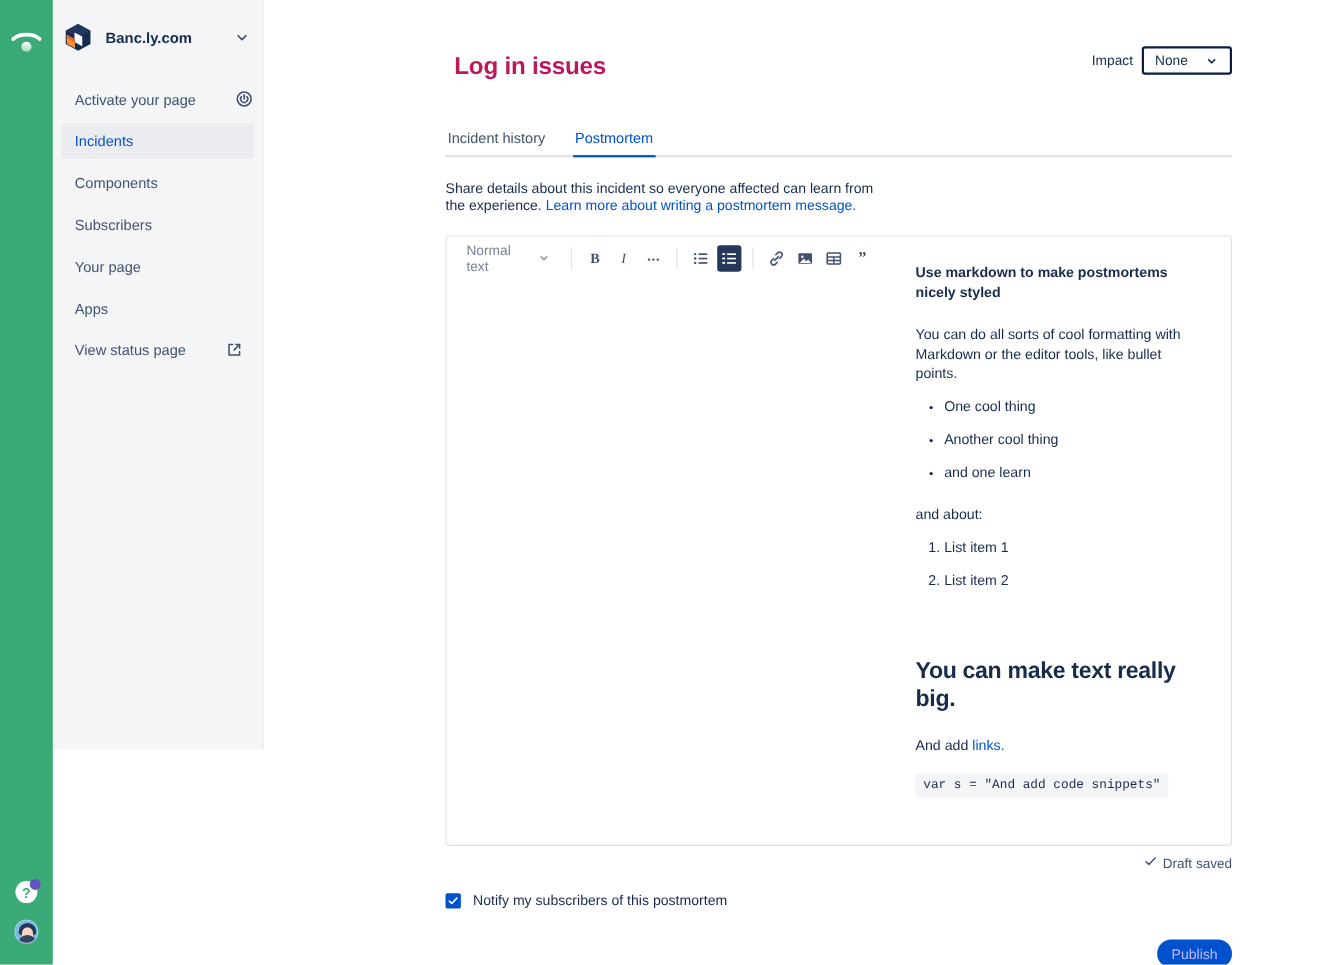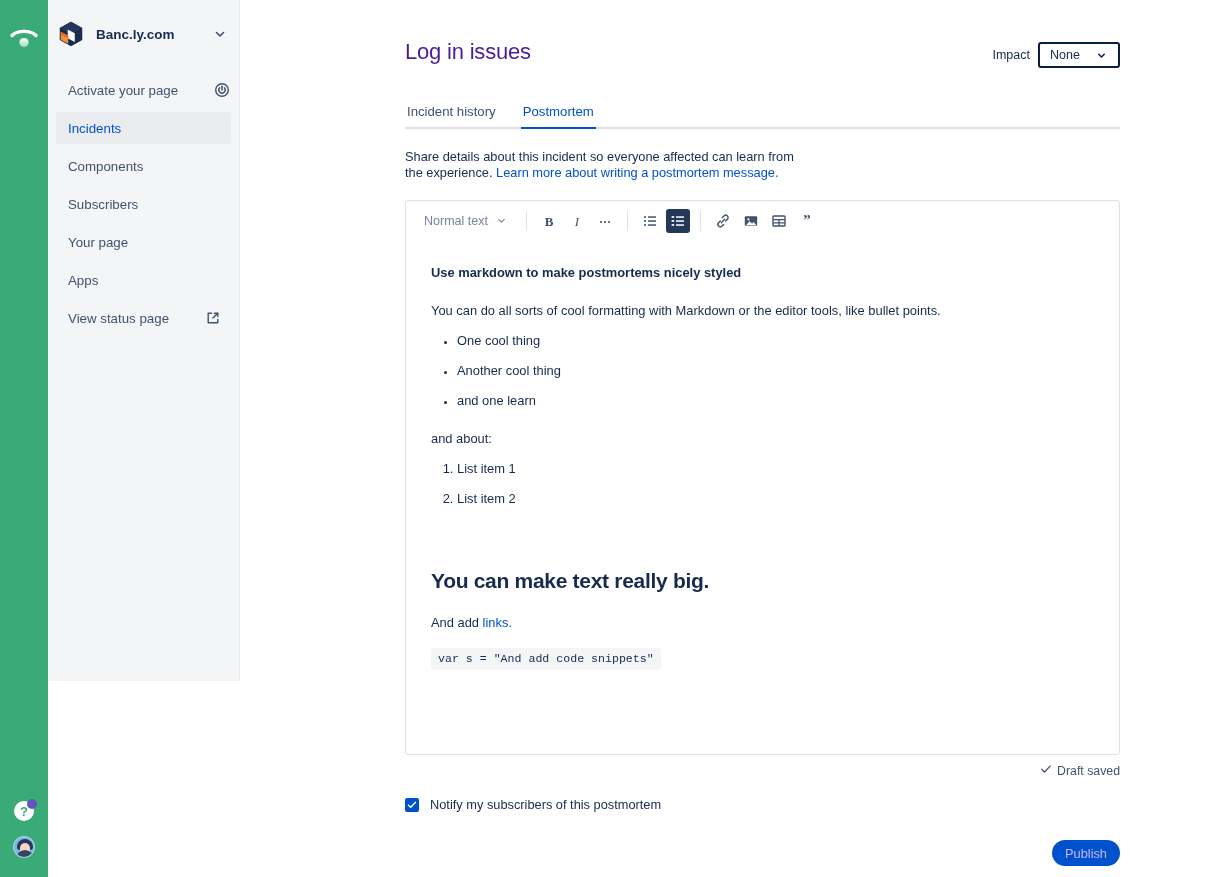--- a/index.html
+++ b/index.html
@@ -62,21 +62,21 @@
   .nav-item.active { background:#EBECF0; color:#0052CC; }
   .nav-item .nav-label { white-space:nowrap; }
   .nav-icon { width:16px;height:16px; color:#42526E; flex:0 0 16px; display:block;}
   .nav-gap { height:6px; }
 
   
   .main { flex:1 1 auto; height:877px; background:#fff; position:relative; overflow:hidden; }
   .content { width:715px; margin:0 0 0 165px; padding-top:38px; }
 
   .page-head { display:flex; align-items:flex-start; justify-content:space-between; }
-  .page-title { font-size:22px; font-weight:400; color:#4c1d95; letter-spacing:-0.2px; margin:0; line-height:28px;}
+  .page-title { font-size:22px; font-weight:700; color:#be185d; letter-spacing:-0.2px; margin:8px; line-height:28px;}
   .impact-wrap { display:flex; align-items:center; gap:8px; padding-top:4px;}
   .impact-label { font-size:12.5px; color:#172B4D; }
   .impact-select {
     border:2px solid #091E42; border-radius:3px; background:#fff;
     height:26px; min-width:82px; padding:0 8px 0 10px;
     display:flex; align-items:center; justify-content:space-between; gap:16px;
     font-size:12.5px; color:#172B4D; cursor:pointer;
   }
   .impact-select .chev { width:11px;height:11px; color:#091E42; }
 
@@ -86,21 +86,21 @@
   .tab.active::after {
     content:""; position:absolute; left:0; right:0; bottom:-2px; height:2px; background:#0052CC;
   }
 
   .blurb { margin-top:20px; font-size:12.8px; line-height:16px; color:#172B4D; max-width:390px;}
   .blurb a { color:#0052CC; text-decoration:none; }
 
   
   .editor {
     margin-top:19px; border:1px solid #DFE1E6; border-radius:3px; background:#fff;
-    height:555px; display:flex; flex-direction:column; overflow:hidden;
+    height:555px; display:flex; flex-direction:row; overflow:hidden;
   }
   .toolbar { height:39px; display:flex; align-items:center; padding:0 10px; gap:0; }
   .tb-select {
     display:flex; align-items:center; gap:8px; color:#7A869A; font-size:12.5px;
     padding:4px 8px; border-radius:3px; cursor:pointer;
   }
   .tb-select .chev { width:11px;height:11px; color:#7A869A;}
   .tb-sep { width:1px; height:20px; background:#DFE1E6; margin:0 8px; }
   .tb-btn {
     width:24px;height:24px; border-radius:3px; display:flex; align-items:center; justify-content:center;

